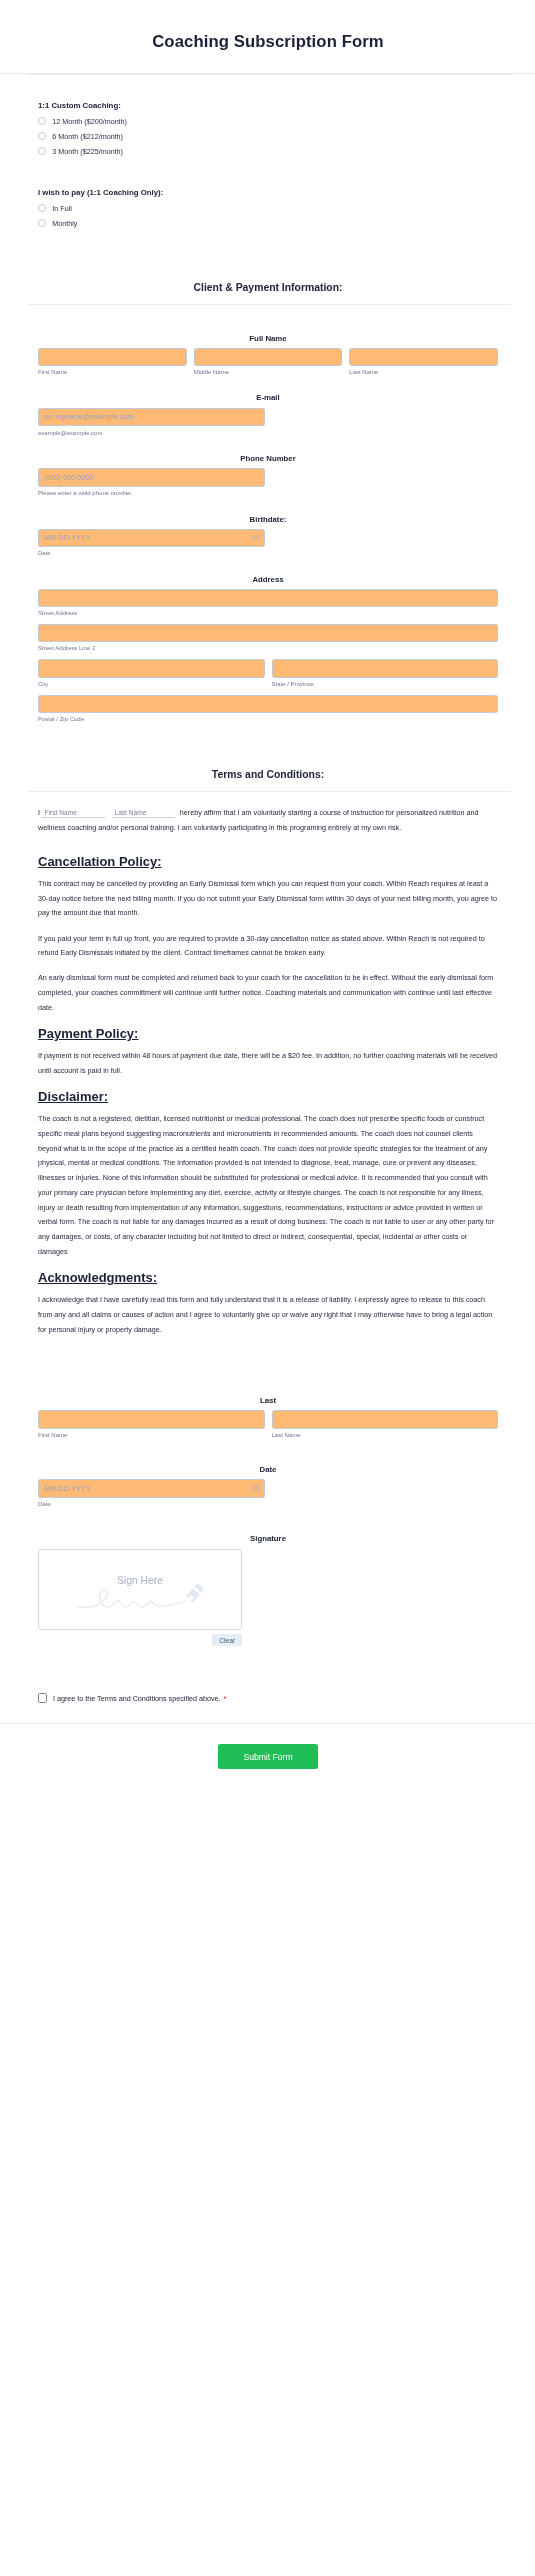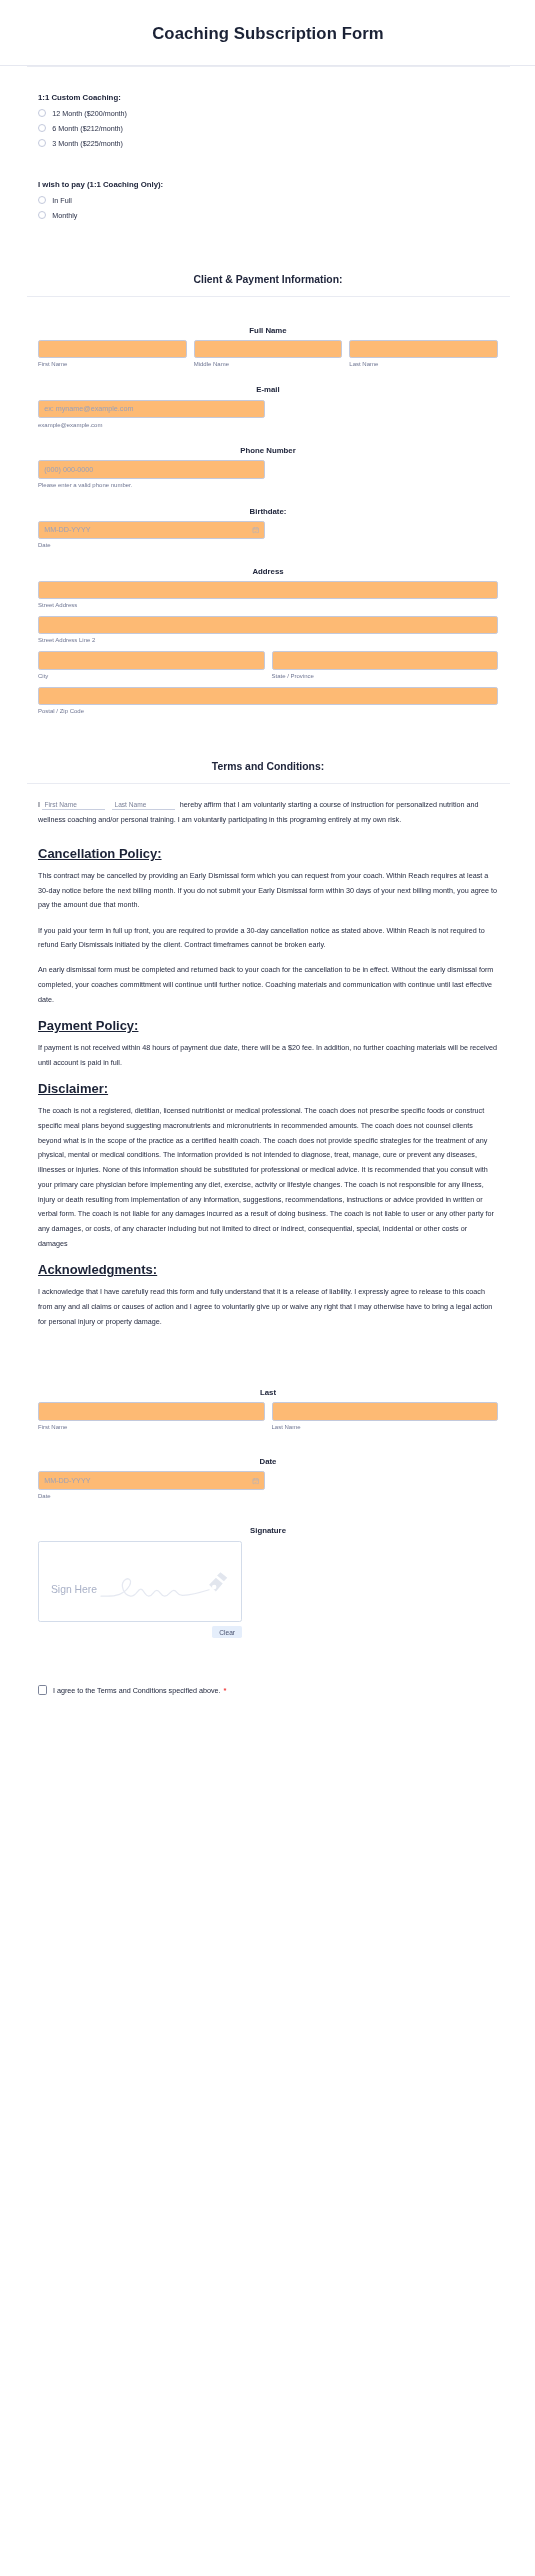--- a/index.html
+++ b/index.html
@@ -11,21 +11,21 @@
   body { width: 536px; }
 
   .form-page {
     width: 536px;
     background: #ffffff;
     padding: 0;
   }
 
   
   .form-header {
-    padding: 24px 38px 21px 38px;
+    padding: 32px 38px 21px 38px;
     text-align: center;
     border-bottom: 0.6px solid #e6e8f0;
   }
   .form-title {
     font-size: 16.7px;
     font-weight: bold;
     color: #1b2236;
     letter-spacing: 0.1px;
     margin: 0;
   }
@@ -162,21 +162,21 @@
     border: 0.6px solid #d3dcea;
     border-radius: 2.3px;
     background: #fff;
     position: relative;
     display: flex;
     align-items: center;
     justify-content: center;
   }
   .sig-placeholder {
     display: flex;
-    flex-direction: row;
+    flex-direction: column;
     align-items: center;
     opacity: .85;
     margin-top: 12px;
   }
   .sig-text {
     font-size: 10.4px;
     color: #9aa3bd;
     margin-bottom: -4.6px;
     position: relative;
     z-index: 2;
@@ -479,15 +479,18 @@
   </div>
 
   <div class="agree-row">
     <span class="chk"></span>
     <span class="agree-label">I agree to the Terms and Conditions specified above.</span>
     <span class="req-star">*</span>
   </div>
 
   <div class="footer-rule"></div>
 
+  <div class="submit-wrap">
+    <button class="submit-btn" type="button">Submit Form</button>
+  </div>
 
 </div>
 
 
 </body></html>

